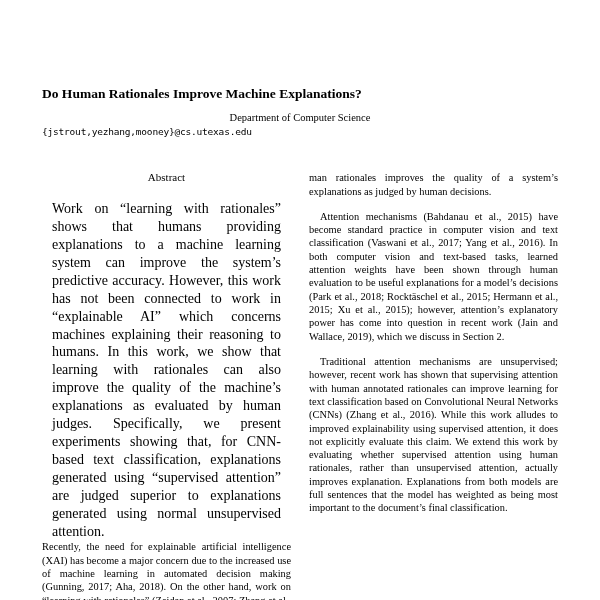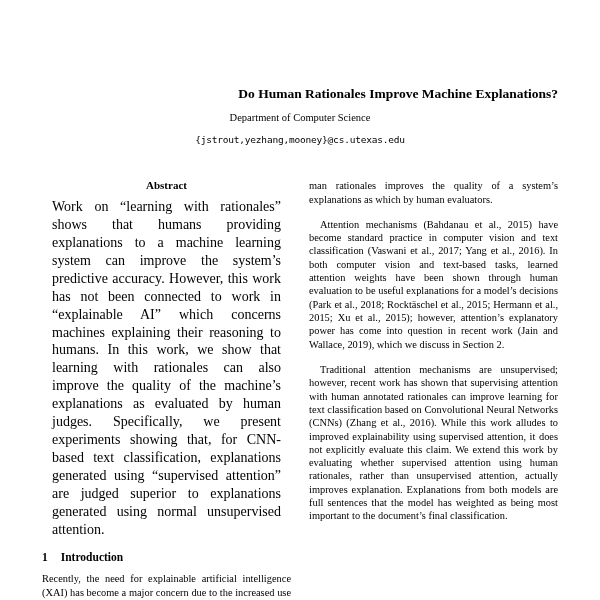--- a/index.html
+++ b/index.html
@@ -8,54 +8,54 @@
     width: 600px;
     height: 600px;
     margin: 0 auto;
     background: #ffffff;
     color: #000000;
     font-family: "Liberation Serif", serif;
     overflow: hidden;
     padding: 86px 42px 0 42px;
   }
   .title {
-    text-align: right;
+    text-align: left;
     font-weight: bold;
     font-size: 13.5px;
     line-height: 1.2;
   }
   .authors {
     text-align: center;
     font-weight: bold;
     font-size: 11px;
     margin-top: 31px;
   }
   .affil {
     text-align: center;
     font-size: 10.5px;
     margin-top: 10px;
   }
   .email {
-    text-align: center;
+    text-align: left;
     font-family: "DejaVu Sans Mono", monospace;
     font-size: 9.5px;
     letter-spacing: -0.2px;
-    margin-top: 11px;
+    margin-top: 3px;
   }
   .columns {
     display: flex;
     gap: 18px;
     margin-top: 34px;
   }
   .col { flex: 1; min-width: 0; }
   .abstract-heading {
     text-align: center;
-    font-weight: bold;
+    font-weight: normal;
     font-size: 11px;
-    margin-bottom: 7px;
+    margin-bottom: 17px;
   }
   .abstract-text {
     font-size: 14px;
     line-height: 1.28;
     text-align: justify;
     padding: 0 10px;
   }
   .section-heading {
     font-size: 11.5px;
     font-weight: bold;
@@ -81,27 +81,24 @@
   <div class="email">{jstrout,yezhang,mooney}@cs.utexas.edu</div>
 
   <div class="columns">
 
     <div class="col">
       <div>
         <div class="abstract-heading">Abstract</div>
         <p class="abstract-text">Work on “learning with rationales” shows that humans providing explanations to a machine learning system can improve the system’s predictive accuracy. However, this work has not been connected to work in “explainable AI” which concerns machines explaining their reasoning to humans. In this work, we show that learning with rationales can also improve the quality of the machine’s explanations as evaluated by human judges. Specifically, we present experiments showing that, for CNN-based text classification, explanations generated using “supervised attention” are judged superior to explanations generated using normal unsupervised attention.</p>
       </div>
 
-      <div class="section-heading">
-        <span class="sec-num">1</span><span>Introduction</span>
-      </div>
 
       <p class="body-par"><span>Recently, the need for explainable artificial intelligence (XAI) has become a major concern due to the increased use of machine learning in automated decision making (Gunning, 2017; Aha, 2018).  On the other hand, work on “learning with rationales” (Zaidan et al., 2007; Zhang et al., 2016) has shown that humans providing explanatory information supporting their supervised classification labels can improve the accuracy of machine learning. These human annotations that can explain classification labels are called </span><span class="bi">rationales</span><span>.</span></p>
     </div>
 
     <div class="col">
-      <p class="body-par">man rationales improves the quality of a system’s explanations as which by human evaluators.</p>
+      <p class="body-par">man rationales improves the quality of a system’s explanations as judged by human decisions.</p>
       <p class="body-par indent">Attention mechanisms (Bahdanau et al., 2015) have become standard practice in computer vision and text classification (Vaswani et al., 2017; Yang et al., 2016).  In both computer vision and text-based tasks, learned attention weights have been shown through human evaluation to be useful explanations for a model’s decisions (Park et al., 2018; Rocktäschel et al., 2015; Hermann et al., 2015; Xu et al., 2015); however, attention’s explanatory power has come into question in recent work (Jain and Wallace, 2019), which we discuss in Section 2.</p>
       <p class="body-par indent">Traditional attention mechanisms are unsupervised; however, recent work has shown that supervising attention with human annotated rationales can improve learning for text classification based on Convolutional Neural Networks (CNNs) (Zhang et al., 2016).  While this work alludes to improved explainability using supervised attention, it does not explicitly evaluate this claim. We extend this work by evaluating whether supervised attention using human rationales, rather than unsupervised attention, actually improves explanation. Explanations from both models are full sentences that the model has weighted as being most important to the document’s final classification.</p>
     </div>
 
   </div>
 </div>
 
 </body></html>

